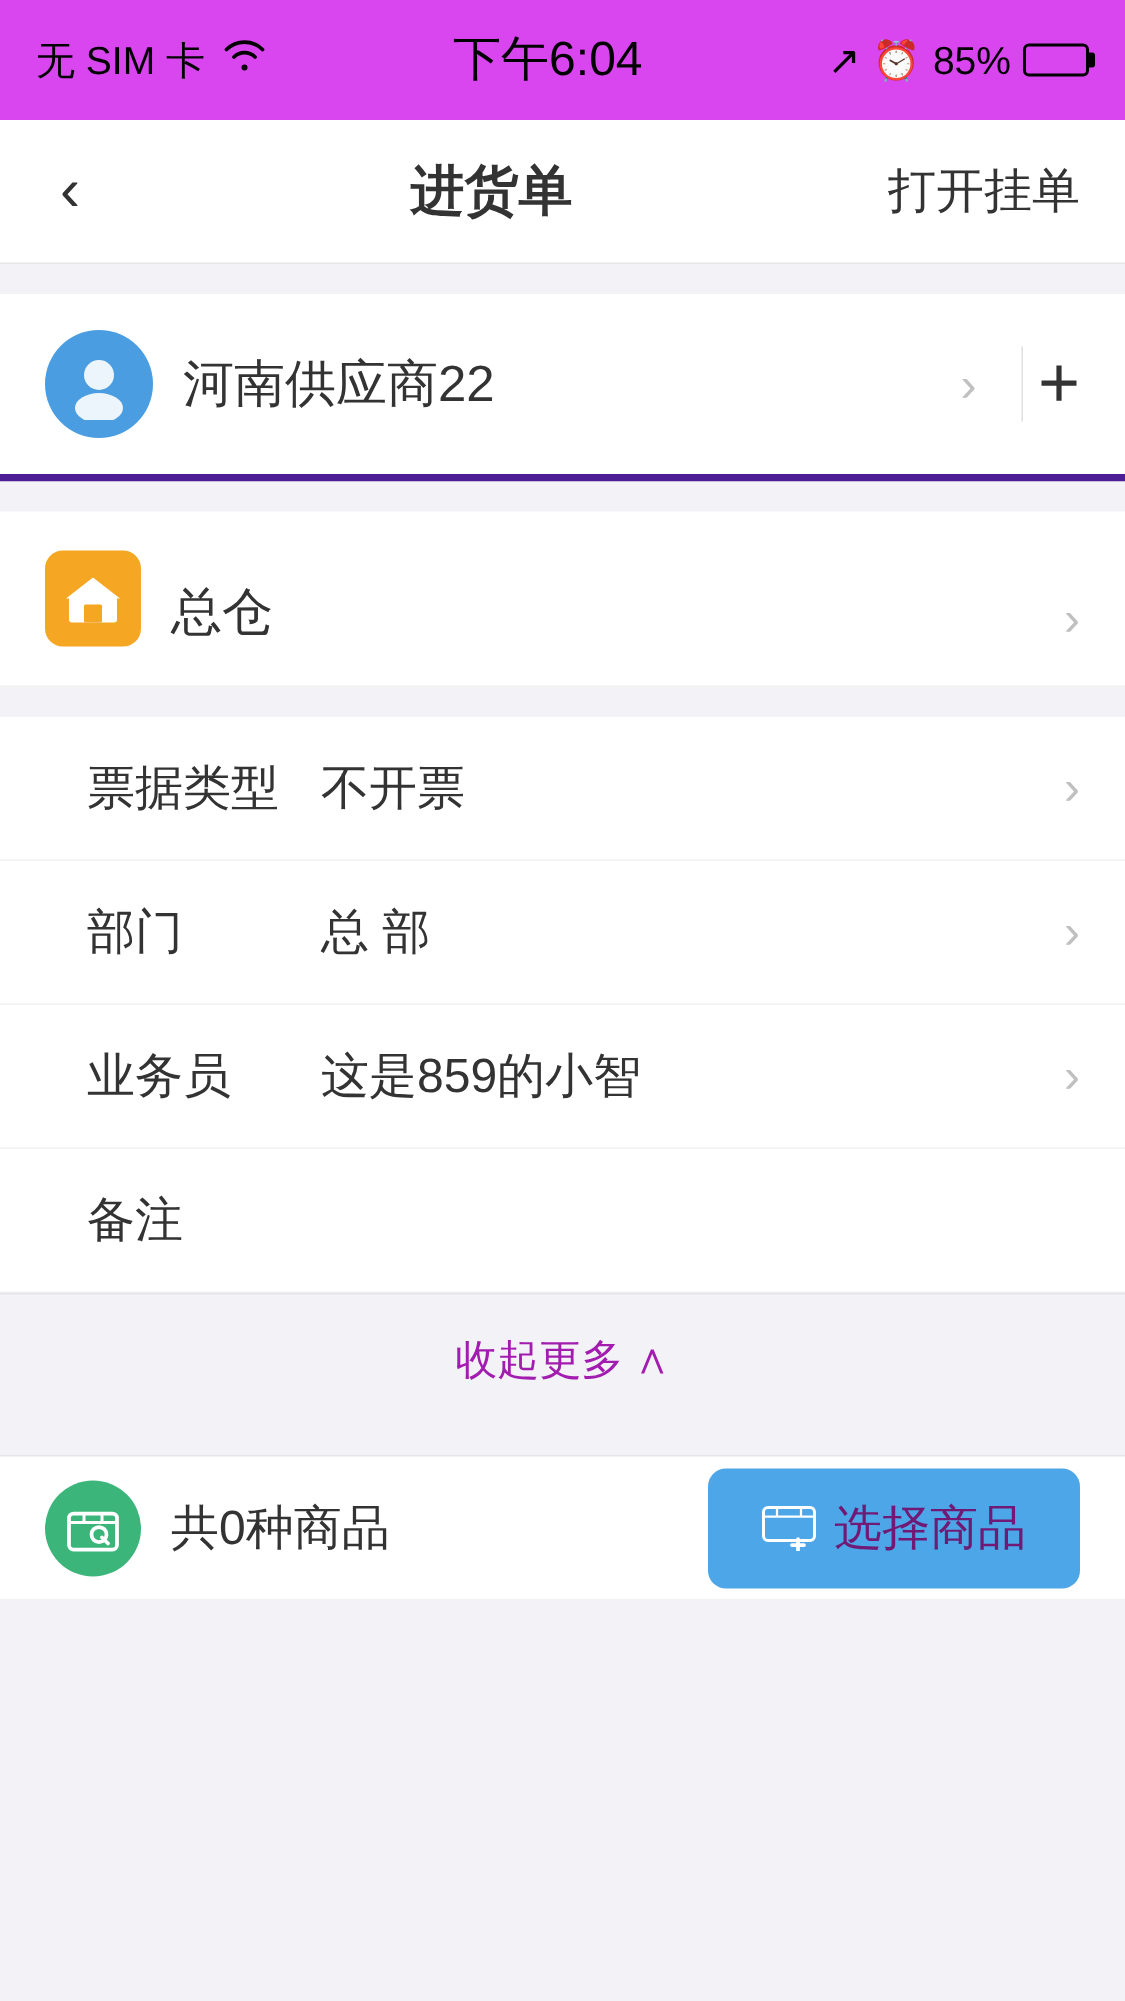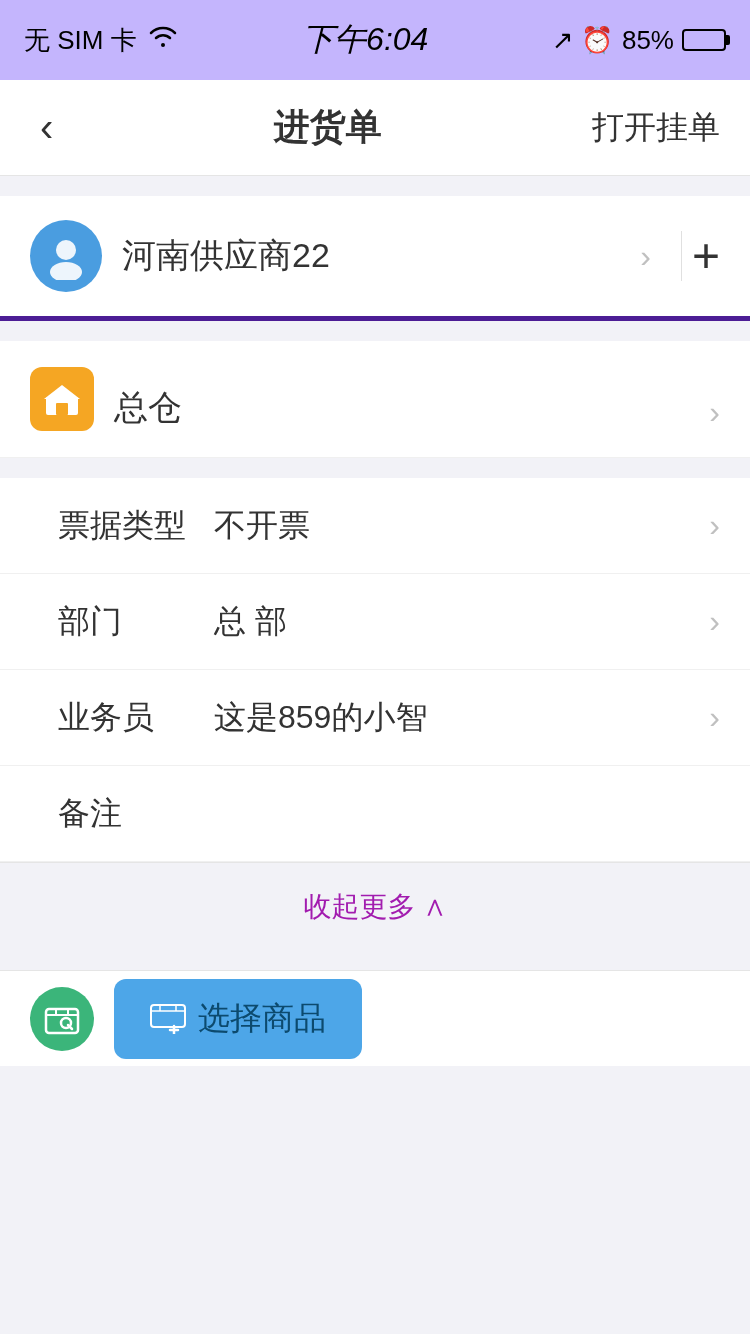--- a/index.html
+++ b/index.html
@@ -10,38 +10,37 @@
       background: #f2f2f7;
       font-family: -apple-system, 'PingFang SC', 'Helvetica Neue', Arial, sans-serif;
       font-size: 32px;
       color: #333;
     }
 
     
     .status-bar {
       width: 100%;
       height: 80px;
-      background: #c4b5fd;
+      background: #d946ef;
       display: flex;
       align-items: center;
       justify-content: space-between;
       padding: 0 24px;
       font-size: 28px;
       color: #000;
     }
     .status-left {
       display: flex;
       align-items: center;
       gap: 10px;
       font-size: 26px;
     }
     .status-center {
       font-size: 32px;
       font-weight: 500;
-      font-style: italic;
     }
     .status-right {
       display: flex;
       align-items: center;
       gap: 8px;
       font-size: 26px;
     }
     .battery-icon {
       width: 44px;
       height: 22px;
@@ -256,21 +255,21 @@
       margin-right: 20px;
       flex-shrink: 0;
     }
     .product-count {
       flex: 1;
       font-size: 32px;
       color: #333;
     }
     .select-product-btn {
       background: #4da6e8;
-      color: #0c4a6e;
+      color: #701a75;
       border: none;
       border-radius: 12px;
       padding: 18px 36px;
       font-size: 32px;
       display: flex;
       align-items: center;
       gap: 12px;
       cursor: pointer;
       white-space: nowrap;
     }
@@ -391,20 +390,21 @@
   <div class="product-icon-wrap">
     <svg width="40" height="40" viewBox="0 0 40 40" fill="none">
       <rect x="4" y="10" width="32" height="24" rx="3" stroke="#fff" stroke-width="2.5" fill="none"></rect>
       <path d="M4 16h32" stroke="#fff" stroke-width="2"></path>
       <path d="M14 10v6" stroke="#fff" stroke-width="2"></path>
       <path d="M26 10v6" stroke="#fff" stroke-width="2"></path>
       <path d="M26 26l4 4" stroke="#fff" stroke-width="2.5" stroke-linecap="round"></path>
       <circle cx="24" cy="24" r="5" stroke="#fff" stroke-width="2.5"></circle>
     </svg>
   </div>
+  <span class="product-count">共0种商品</span>
   <button class="select-product-btn">
     <svg width="36" height="30" viewBox="0 0 36 30" fill="none">
       <rect x="1" y="1" width="34" height="22" rx="3" stroke="#fff" stroke-width="2" fill="none"></rect>
       <path d="M1 7h34" stroke="#fff" stroke-width="1.5"></path>
       <path d="M10 1v6" stroke="#fff" stroke-width="1.5"></path>
       <path d="M26 1v6" stroke="#fff" stroke-width="1.5"></path>
       <path d="M24 22v8M20 26h8" stroke="#fff" stroke-width="2.5" stroke-linecap="round"></path>
     </svg>
     <span>选择商品</span>
   </button>

